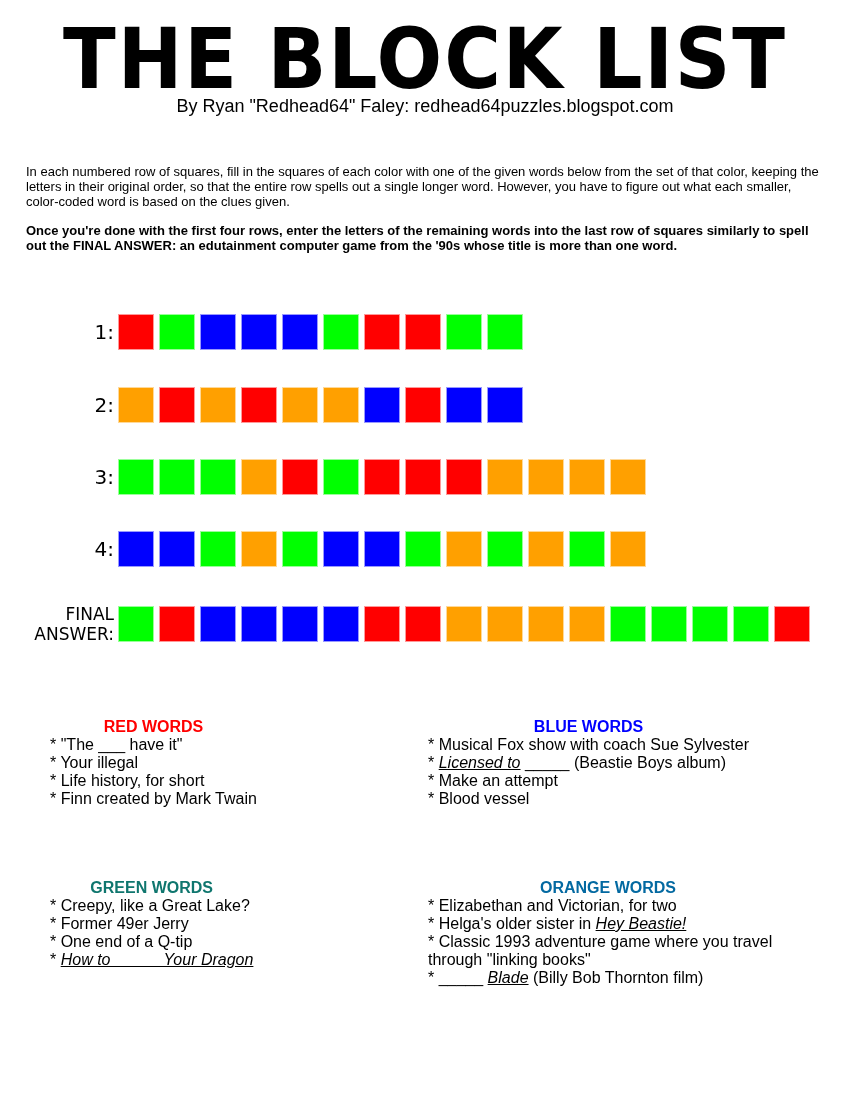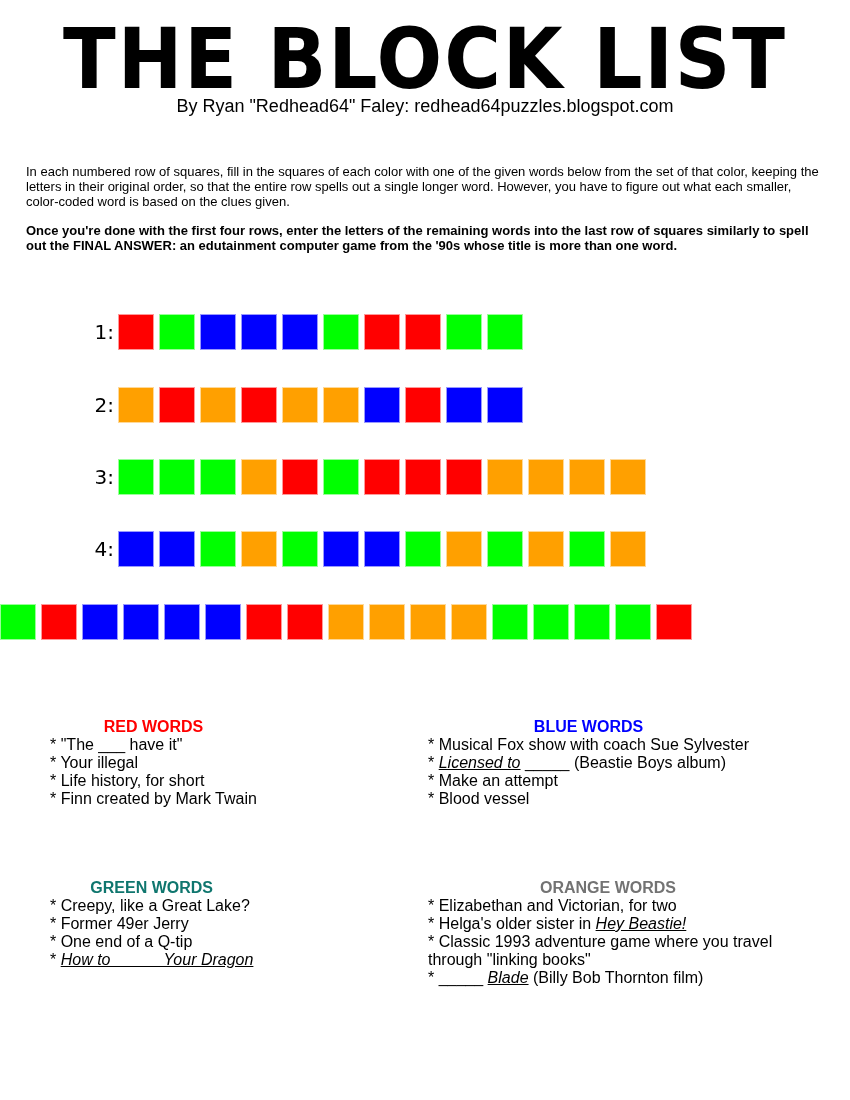--- a/index.html
+++ b/index.html
@@ -104,20 +104,24 @@
       <div class="sq" style="background: rgb(0, 0, 255);"></div>
       <div class="sq" style="background: rgb(0, 255, 0);"></div>
       <div class="sq" style="background: rgb(255, 160, 0);"></div>
       <div class="sq" style="background: rgb(0, 255, 0);"></div>
       <div class="sq" style="background: rgb(255, 160, 0);"></div>
       <div class="sq" style="background: rgb(0, 255, 0);"></div>
       <div class="sq" style="background: rgb(255, 160, 0);"></div>
     </div>
 </div>
 <div class="row" style="top:604px;">
+  <div class="row-label final">
+    <div>FINAL</div>
+    <div>ANSWER:</div>
+  </div>
   <div class="squares">
       <div class="sq" style="background: rgb(0, 255, 0);"></div>
       <div class="sq" style="background: rgb(255, 0, 0);"></div>
       <div class="sq" style="background: rgb(0, 0, 255);"></div>
       <div class="sq" style="background: rgb(0, 0, 255);"></div>
       <div class="sq" style="background: rgb(0, 0, 255);"></div>
       <div class="sq" style="background: rgb(0, 0, 255);"></div>
       <div class="sq" style="background: rgb(255, 0, 0);"></div>
       <div class="sq" style="background: rgb(255, 0, 0);"></div>
       <div class="sq" style="background: rgb(255, 160, 0);"></div>
@@ -153,20 +157,20 @@
 <div class="clues" style="left:50px; top:879px;">
   <div class="clue-head" style="color: #0f766e;">GREEN WORDS</div>
   <div class="clue-list">
       <div class="clue-item">* Creepy, like a Great Lake?</div>
       <div class="clue-item">* Former 49er Jerry</div>
       <div class="clue-item">* One end of a Q-tip</div>
       <div class="clue-item">* <em>How to _____ Your Dragon</em></div>
     </div>
 </div>
 <div class="clues" style="left:428px; top:879px;">
-  <div class="clue-head" style="color: #737373;">ORANGE WORDS</div>
+  <div class="clue-head" style="color: #0369a1;">ORANGE WORDS</div>
   <div class="clue-list">
       <div class="clue-item">* Elizabethan and Victorian, for two</div>
       <div class="clue-item">* Helga's older sister in <em>Hey Beastie!</em></div>
       <div class="clue-item wrap">* Classic 1993 adventure game where you travel through "linking books"</div>
       <div class="clue-item">* _____ <em>Blade</em> (Billy Bob Thornton film)</div>
     </div>
 </div>
 
 </body></html>

